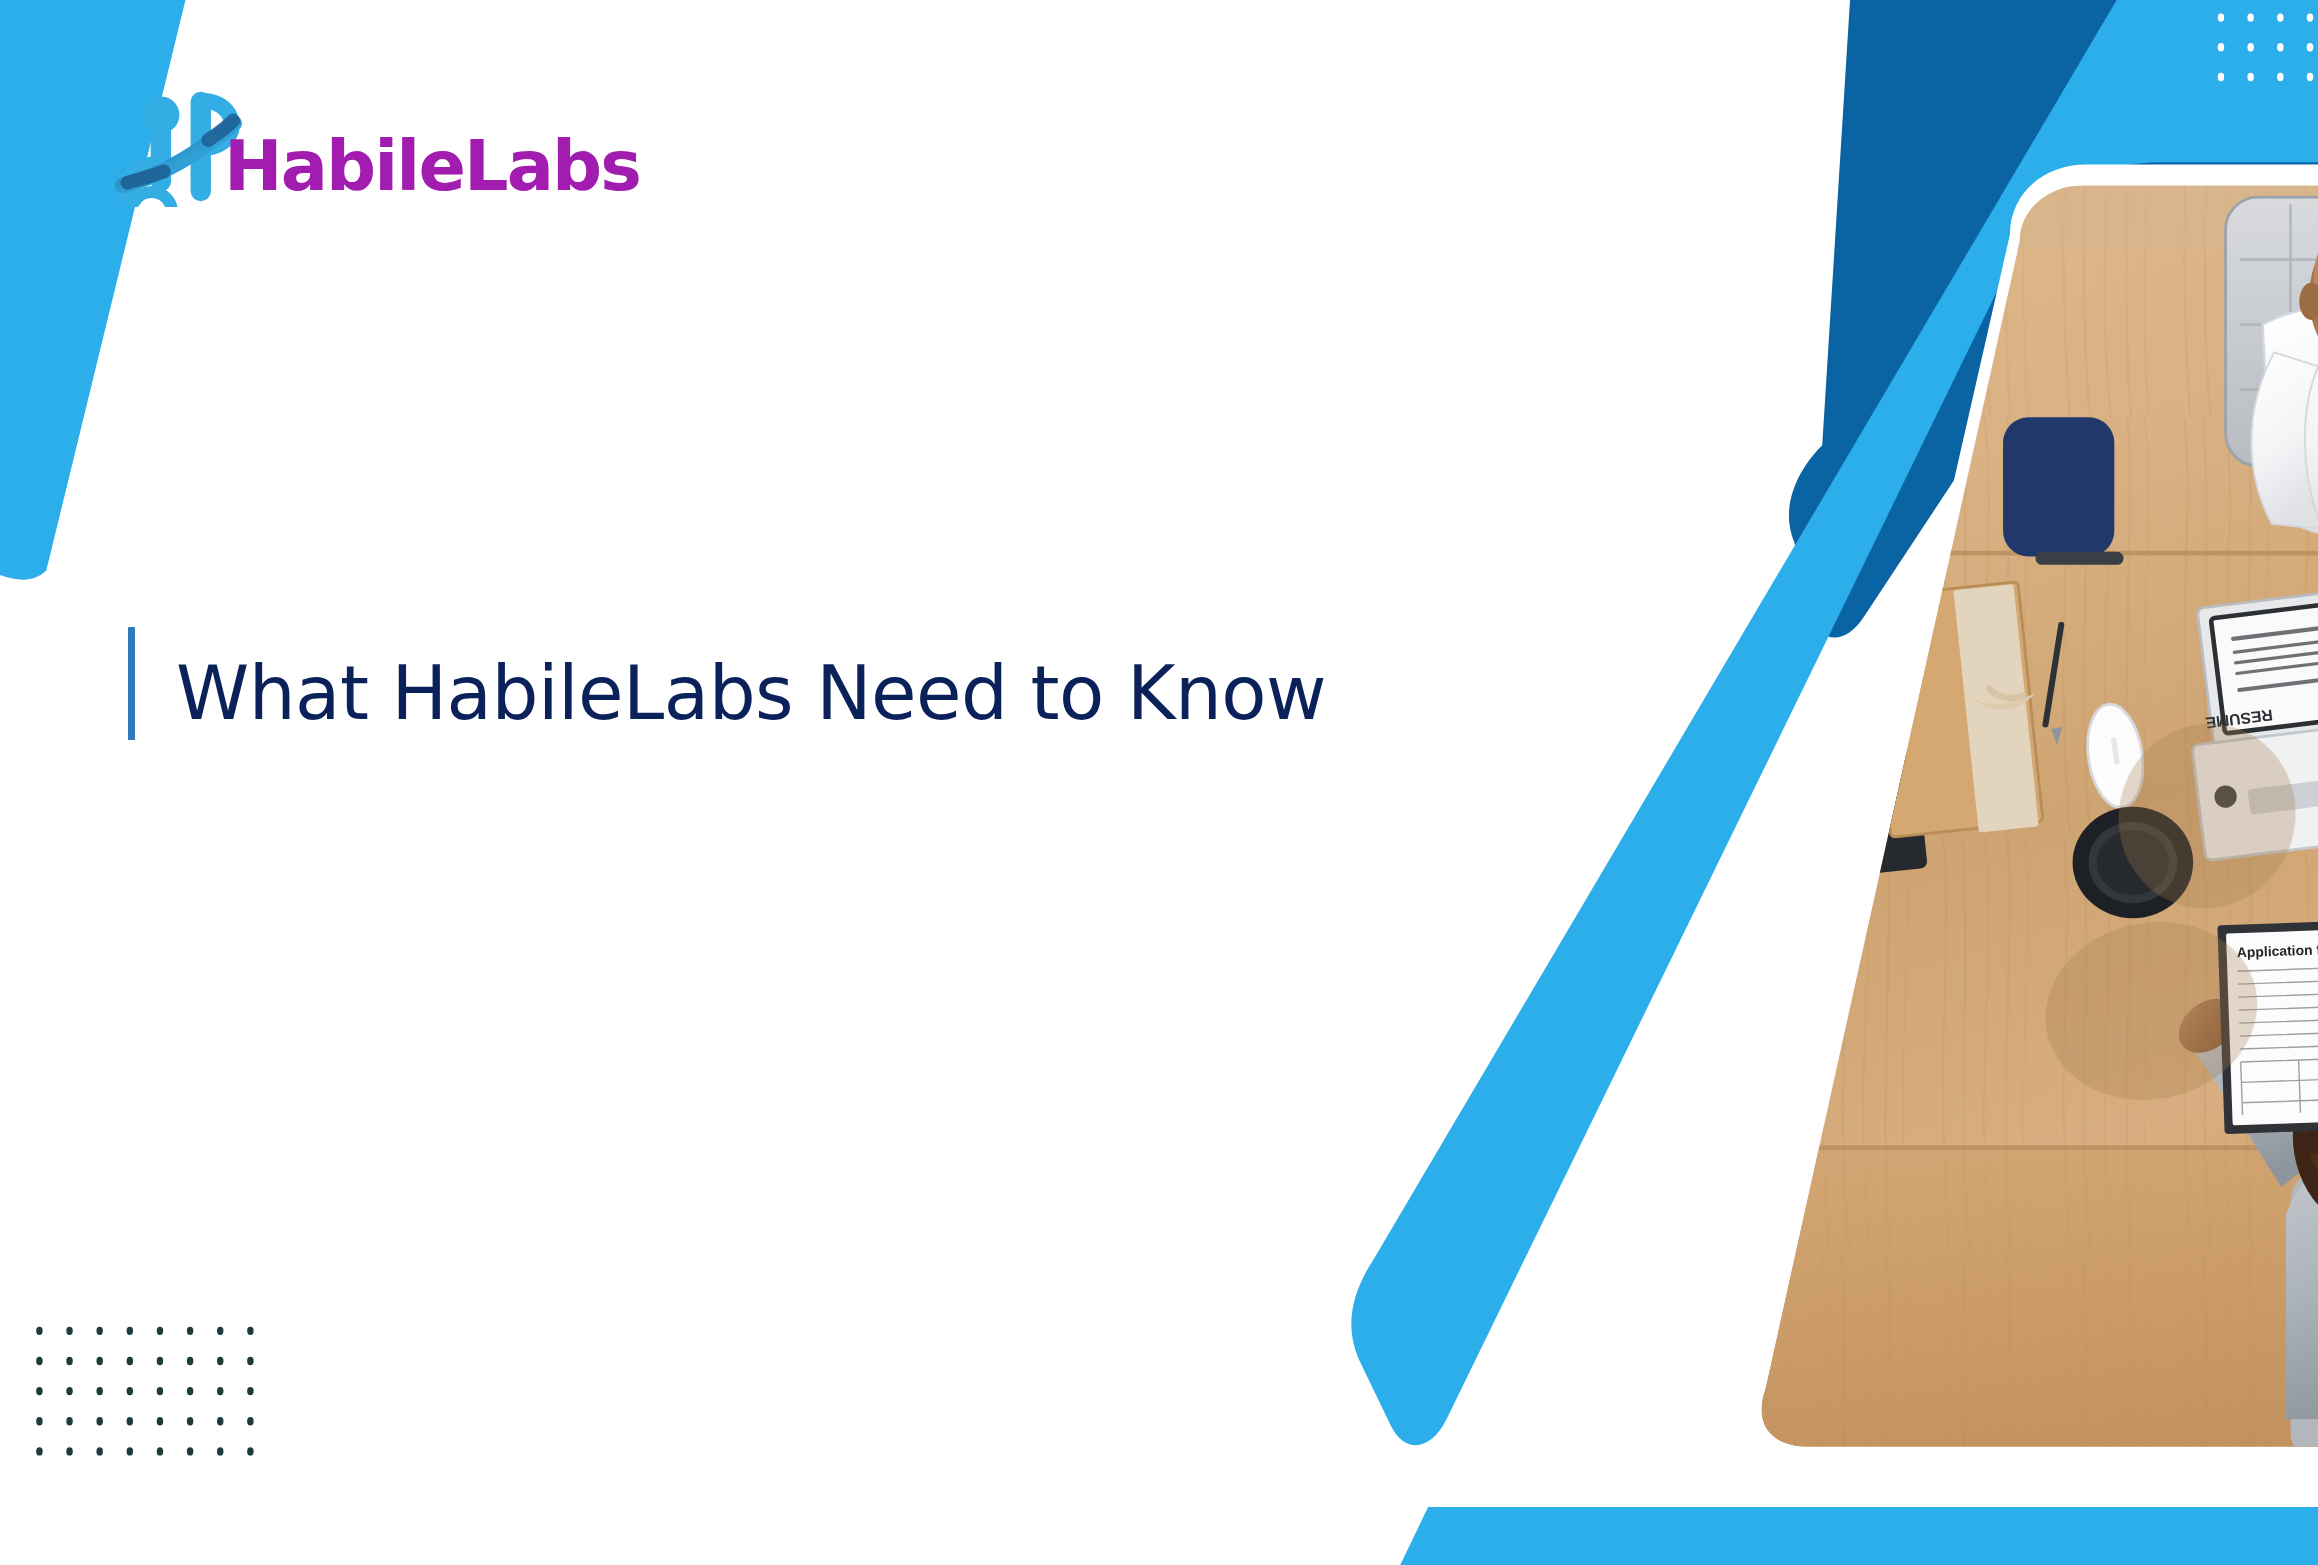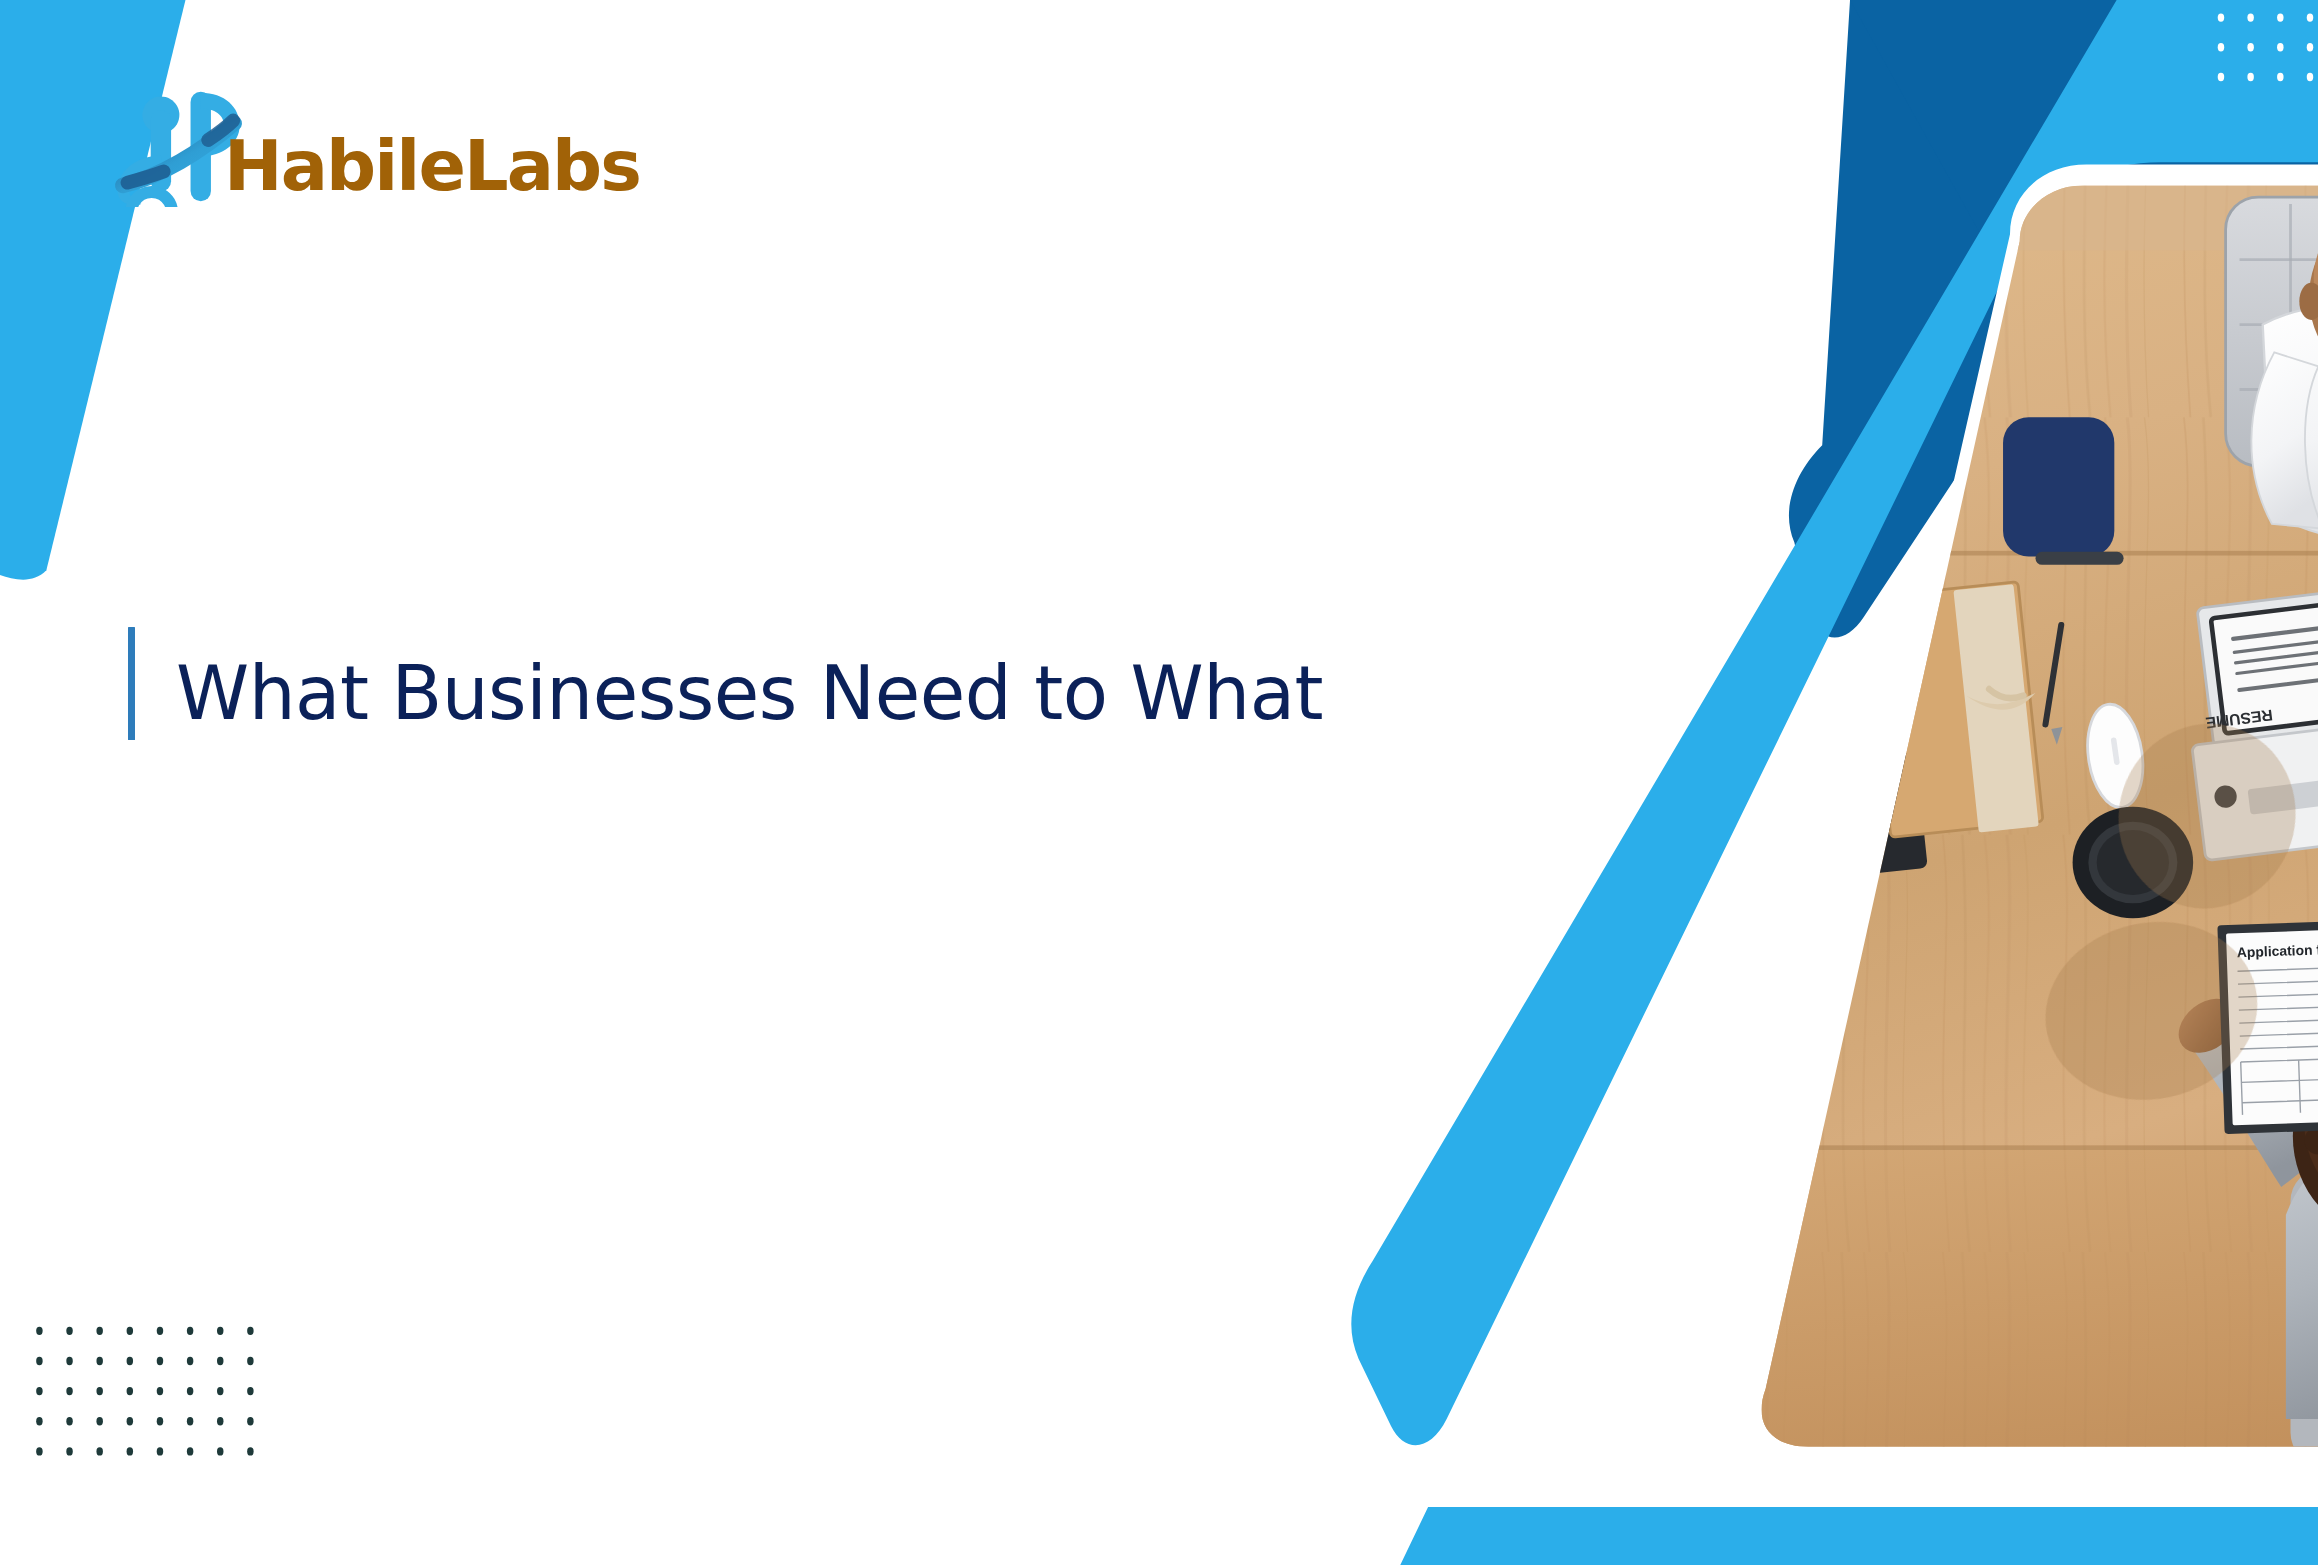--- a/index.html
+++ b/index.html
@@ -42,21 +42,21 @@
   #logo-mark {
     width: 139px;
     height: 121px;
     display: block;
   }
   #logo-wordmark {
     font-family: "DejaVu Sans", sans-serif;
     font-weight: 700;
     font-size: 70px;
     letter-spacing: -1.9px;
-    color: #a16207;
+    color: #a21caf;
     line-height: 1;
     margin-left: -24px;
     margin-bottom: 5.6px;
     white-space: nowrap;
   }
 
   
   #headline-block {
     position: absolute;
     left: 128px;
@@ -520,18 +520,18 @@
       <path d="M30 214 C 110 196, 200 140, 270 80" stroke="url(#logoRibbon)" stroke-width="34" fill="none" stroke-linecap="round"></path>
       <path d="M40 208 C 70 200, 96 192, 118 184" stroke="#1e5f93" stroke-width="30" fill="none" stroke-linecap="round" opacity="0.9"></path>
       <path d="M214 116 C 238 100, 256 86, 268 74" stroke="#1e5f93" stroke-width="30" fill="none" stroke-linecap="round" opacity="0.85"></path>
     </svg>
     <div id="logo-wordmark">HabileLabs</div>
   </div>
 
   <div id="headline-block">
     <div id="subtitle-row">
       <div id="subtitle-accent-bar"></div>
-      <h2 id="headline-subtitle">What Businesses Need to What</h2>
+      <h2 id="headline-subtitle">What HabileLabs Need to Know</h2>
     </div>
   </div>
 
 </div>
 
 
 </body></html>

